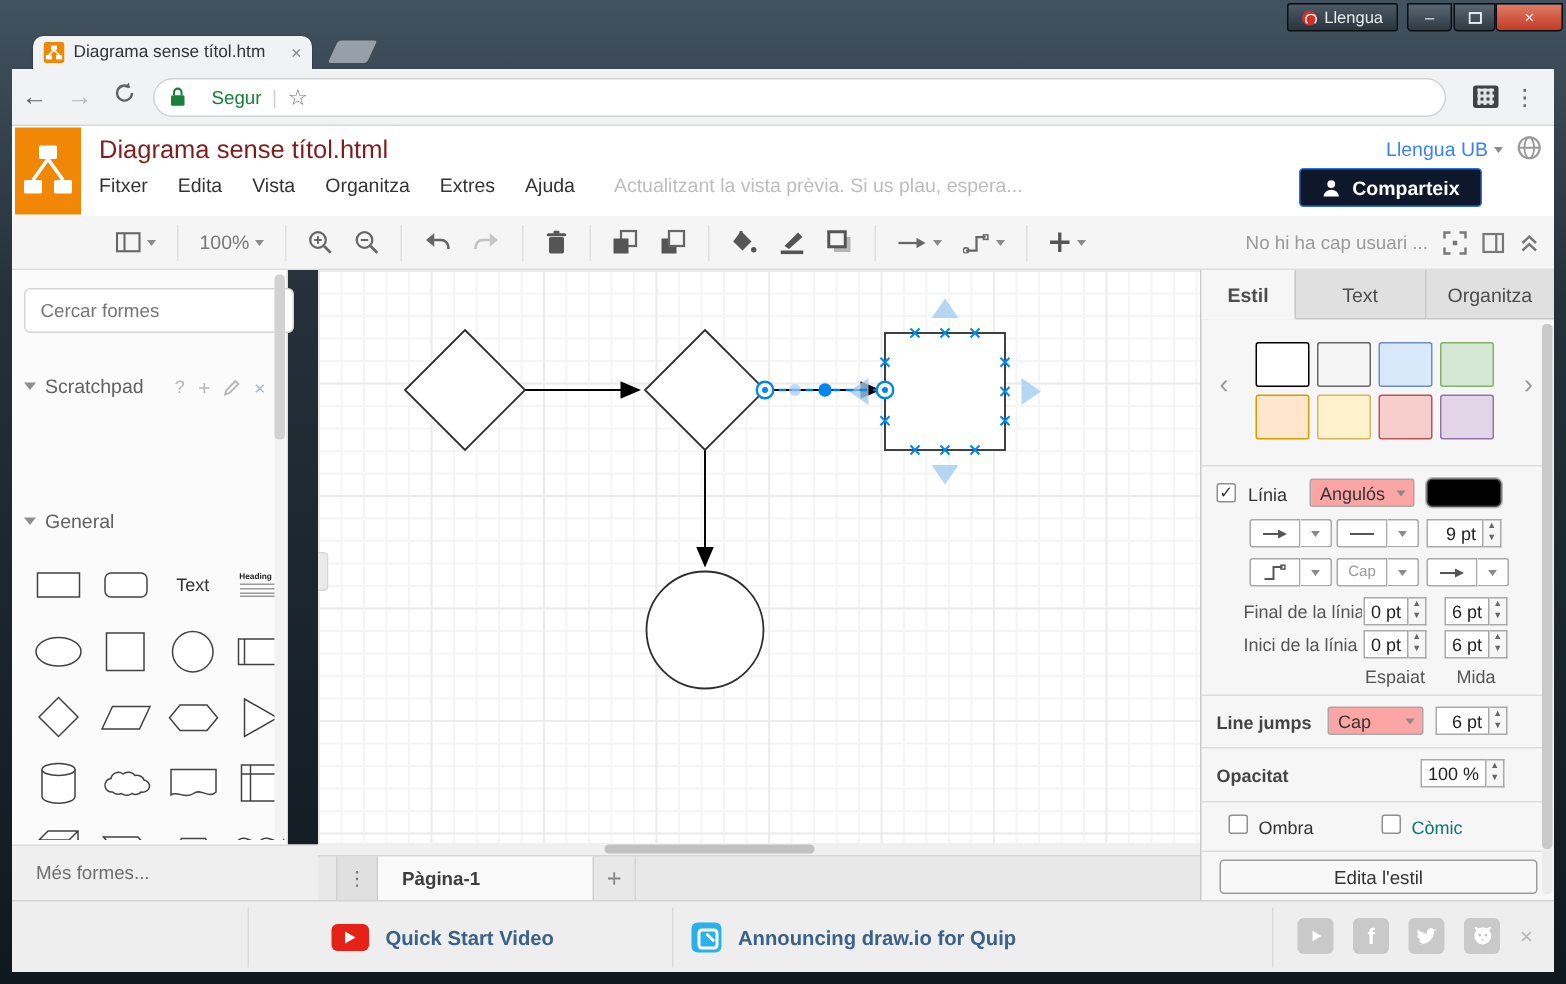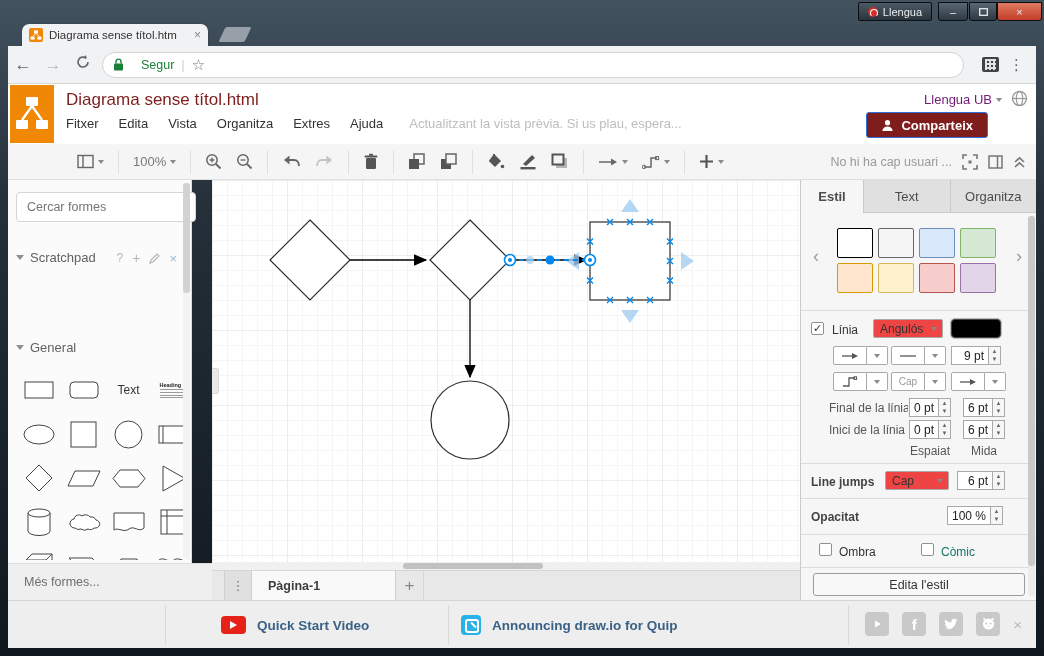--- a/index.html
+++ b/index.html
@@ -32,23 +32,23 @@
   .ext-ic{width:17px;height:15px;background:#3e4347;border-radius:2px;margin:0 8px;position:relative;}
   .ext-ic:after{content:"";position:absolute;left:3px;top:2px;width:11px;height:11px;
      background:linear-gradient(90deg,#fff 2px,transparent 2px) 0 0/4px 4px,linear-gradient(#fff 2px,transparent 2px) 0 0/4px 4px;opacity:.85;}
   .dots3{color:#5f6368;font-size:15px;margin:0 10px 0 2px;}
   
   .app-header{position:absolute;left:8px;top:84px;width:1028px;height:60px;background:#fff;}
   .logo{position:absolute;left:2px;top:1px;width:44px;height:58px;background:#f08705;display:flex;align-items:center;justify-content:center;}
   .doc-title{position:absolute;left:58px;top:6px;font-size:17px;color:#7f1d1d;}
   .menubar{position:absolute;left:58px;top:32px;display:flex;gap:20px;font-size:13px;color:#333;}
   .menu-status{color:#bdbdbd;margin-left:6px;}
-  .account{position:absolute;right:34px;top:8px;font-size:13px;color:#701a75;display:flex;align-items:center;gap:4px;}
+  .account{position:absolute;right:34px;top:8px;font-size:13px;color:#3b82f6;display:flex;align-items:center;gap:4px;}
   .globe{position:absolute;right:8px;top:6px;color:#9a9a9a;}
-  .share-btn{position:absolute;right:48px;top:28px;height:26px;background:#7f1d1d;border:1px solid #2f6fd8;border-radius:3px;
+  .share-btn{position:absolute;right:48px;top:28px;height:26px;background:#0f172a;border:1px solid #2f6fd8;border-radius:3px;
              color:#fff;font-size:13px;font-weight:bold;display:flex;align-items:center;gap:7px;padding:0 14px;}
   .caret{width:0;height:0;border-left:4px solid transparent;border-right:4px solid transparent;border-top:5px solid #8a8a8a;display:inline-block;}
   .caret.sm{border-left-width:3px;border-right-width:3px;border-top-width:4px;}
   
   .dtoolbar{position:absolute;left:8px;top:144px;width:1028px;height:36px;background:#f5f5f5;border-bottom:1px solid #e0e0e0;display:flex;align-items:center;padding-left:62px;}
   .tbtn{display:flex;align-items:center;justify-content:center;color:#666;padding:0 7px;height:26px;gap:4px;}
   .tbtn svg{display:block;}
   .tbtn.dis{color:#c4c4c4;}
   .tsep{width:1px;height:24px;background:#e0e0e0;margin:0 7px;}
   .zoomlbl{font-size:13px;color:#777;}
@@ -88,21 +88,21 @@
   .collapse-handle{position:absolute;left:212px;top:368px;width:7px;height:26px;background:#e9e9e9;border:1px solid #d8d8d8;border-left:none;border-radius:0 3px 3px 0;}
   
   .fpanel{position:absolute;left:800px;top:180px;width:236px;height:420px;background:#f6f6f6;border-left:1px solid #c9c9c9;overflow:hidden;font-size:12px;color:#444;}
   .ftabs{display:flex;height:33px;border-bottom:1px solid #c9c9c9;}
   .ftab{display:flex;align-items:center;justify-content:center;font-size:13px;color:#4d4d4d;background:#e0e0e0;border-left:1px solid #c9c9c9;flex:1;}
   .ftab.active{background:#f6f6f6;border-bottom:1px solid #f6f6f6;margin-bottom:-1px;border-left:none;font-weight:bold;}
   .swatch{position:absolute;width:36px;height:30px;border-radius:2px;}
   .chev{position:absolute;color:#9a9a9a;font-size:18px;top:66px;}
   .hr{position:absolute;left:0;width:229px;height:1px;background:#dcdcdc;}
   .cb{width:13px;height:13px;border:1px solid #909090;border-radius:2px;background:#fff;display:inline-flex;align-items:center;justify-content:center;font-size:11px;color:#333;}
-  .sel{position:absolute;height:19px;background:#ef4444;border:1px solid #a9a9a9;border-radius:2px;display:flex;align-items:center;font-size:12px;color:#333;padding-left:6px;}
+  .sel{position:absolute;height:19px;background:#fca5a5;border:1px solid #a9a9a9;border-radius:2px;display:flex;align-items:center;font-size:12px;color:#333;padding-left:6px;}
   .sel .caret{margin-left:auto;margin-right:5px;}
   .combo{position:absolute;height:19px;display:flex;}
   .combo .cbx{background:#fff;border:1px solid #a9a9a9;border-radius:2px 0 0 2px;display:flex;align-items:center;justify-content:center;width:34px;color:#555;}
   .combo .car{background:#fff;border:1px solid #a9a9a9;border-left:none;border-radius:0 2px 2px 0;width:21px;display:flex;align-items:center;justify-content:center;}
   .spin{position:absolute;height:19px;display:flex;}
   .spin .val{background:#fff;border:1px solid #a9a9a9;display:flex;align-items:center;justify-content:flex-end;padding-right:4px;font-size:12px;color:#222;}
   .spin .ud{width:12px;border:1px solid #a9a9a9;border-left:none;display:flex;flex-direction:column;}
   .spin .ud span{flex:1;display:flex;align-items:center;justify-content:center;font-size:6px;color:#666;line-height:5px;}
   .flabel{position:absolute;font-size:12px;color:#555;white-space:nowrap;overflow:hidden;}
   .fbold{font-weight:bold;color:#444;}

